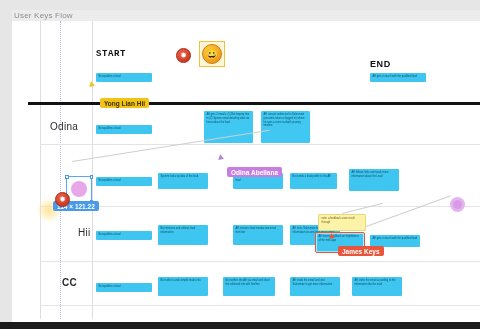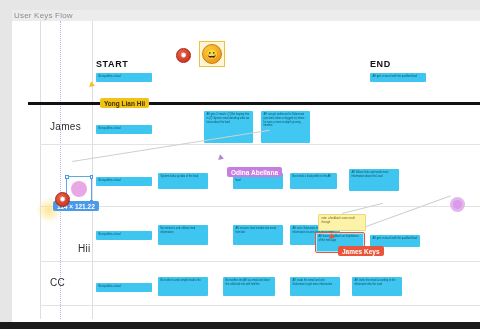--- a/index.html
+++ b/index.html
@@ -179,26 +179,26 @@
     <div class="vguide solid" style="left:80px;"></div>
     <div class="vguide solid" style="left:28px;"></div>
 
     <div class="hline" style="top:123px;"></div>
     <div class="hline" style="top:185px;"></div>
     <div class="hline" style="top:240px;"></div>
     <div class="hline" style="top:284px;"></div>
 
     <div class="black-rule"></div>
 
-    <div class="col-head" style="left:84px; top:38px;">START</div>
+    <div class="col-head" style="left:84px; top:28px;font-family:Liberation Mono, monospace;">START</div>
     <div class="col-head" style="left:358px; top:38px;text-align:center;">END</div>
 
-    <div class="row-label" style="left:38px; top:100px;">James</div>
-    <div class="row-label" style="left:38px; top:222px;padding-left:28px;">Hii</div>
-    <div class="row-label" style="left:38px; top:256px;">CC</div>
+    <div class="row-label" style="left:38px; top:100px;">Odina</div>
+    <div class="row-label" style="left:38px; top:206px;padding-left:28px;">Hii</div>
+    <div class="row-label" style="left:50px; top:256px;font-weight:bold;">CC</div>
 
     <div class="note" style="left:84px; top:52px; width:56px; height:9px;">Bot qualifies a lead</div>
     <div class="note" style="left:358px; top:52px; width:56px; height:9px;">AE gets in touch with the qualified lead</div>
 
     <div class="note" style="left:84px; top:104px; width:56px; height:9px;">Bot qualifies a lead</div>
     <div class="note tall" style="left:192px; top:90px; width:49px; height:32px;">AE gets 2 emails: (1) Bot looping him in (2) System email detailing what we know about the lead</div>
     <div class="note tall" style="left:249px; top:90px; width:49px; height:32px;">AE can get redirected to Salesmate (one-time token or logged in) where he sees a more in-depth journey timeline</div>
 
     <div class="note" style="left:84px; top:156px; width:56px; height:9px;">Bot qualifies a lead</div>
     <div class="note" style="left:146px; top:152px; width:50px; height:16px;">System looks up data of the lead</div>

